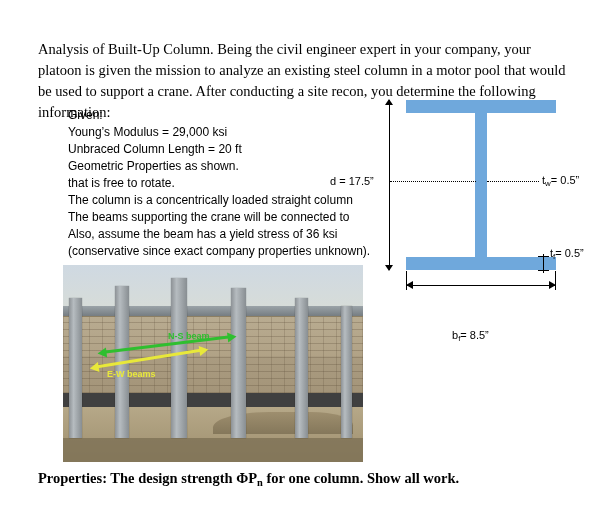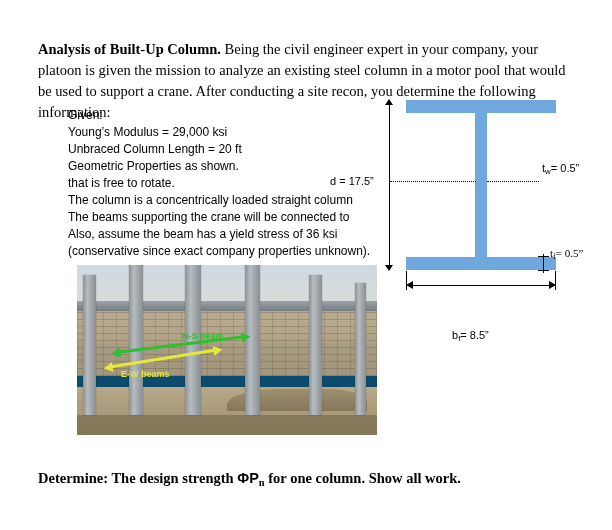--- a/index.html
+++ b/index.html
@@ -24,21 +24,21 @@
   .intro {
     position: absolute;
     left: 38px;
     top: 24px;
     width: 536px;
     font-size: 14.5px;
     line-height: 1.47;
     text-align: left;
   }
   .intro b {
-    font-weight: bold;
+    font-weight: normal;
   }
   
   .given {
     position: absolute;
     left: 68px;
     top: 107px;
     width: 310px;
     font-family: "Liberation Sans", sans-serif;
     font-size: 12px;
     line-height: 1.42;
@@ -115,21 +115,21 @@
   .tw-leader {
     position: absolute;
     left: 105px;
     top: 86px;
     width: 52px;
     border-top: 1px dotted #000;
   }
   .tw-label {
     position: absolute;
     left: 160px;
-    top: 67px;
+    top: 79px;
     font-family: "Liberation Sans", sans-serif;
     font-size: 11px;
     white-space: nowrap;
   }
   
   .tf-vline {
     position: absolute;
     left: 161px;
     top: 159px;
     width: 1px;
@@ -149,21 +149,21 @@
     left: 156px;
     top: 175px;
     width: 11px;
     height: 1px;
     background: #000;
   }
   .tf-label {
     position: absolute;
     left: 168px;
     top: 152px;
-    font-family: Liberation Serif, serif;
+    font-family: Liberation Sans, sans-serif;
     font-size: 11px;
     white-space: nowrap;
   }
   
   .bf-line {
     position: absolute;
     left: 24px;
     top: 190px;
     width: 150px;
     height: 1px;
@@ -195,26 +195,26 @@
   }
   sub {
     font-size: 0.72em;
     vertical-align: baseline;
     position: relative;
     top: 0.24em;
   }
   
   .photo {
     position: absolute;
-    left: 77px;
+    left: 63px;
     top: 265px;
     width: 300px;
-    height: 170px;
+    height: 197px;
     overflow: hidden;
-    background: #0c4a6e;
+    background: #404040;
   }
   .sky {
     position: absolute; left: 0; top: 0; width: 100%; height: 46%;
     background: linear-gradient(180deg, #cfd9e2 0%, #d9ddd6 60%, #c9c2ad 100%);
   }
   .wall-far {
     position: absolute; left: 0; top: 25%; width: 100%; height: 40%;
     background: linear-gradient(180deg,#b7a98d 0%, #a9997c 100%);
     opacity: .95;
   }
@@ -307,21 +307,21 @@
   }
   
   .determine {
     position: absolute;
     left: 38px;
     top: 470px;
     width: 540px;
     font-size: 14.5px;
     font-weight: bold;
   }
-  .determine .phi { font-family: Liberation Sans, sans-serif; text-align: center; }
+  .determine .phi { font-family: Liberation Serif, serif; text-align: center; }
 </style>
 </head>
 <body>
 
 <div class="page">
 
   <p class="intro"><b>Analysis of Built-Up Column.</b><span> Being the civil engineer expert in your company, your platoon is given the mission to analyze an existing steel column in a motor pool that would be used to support a crane.  After conducting a site recon, you determine the following information:</span></p>
 
   <div class="given">
     <div>Given:</div>
@@ -376,15 +376,15 @@
     <div class="col c3"></div>
     <div class="col c4"></div>
     <div class="col c5"></div>
     <div class="col c6"></div>
     <div class="arrow-green"></div>
     <div class="arrow-yellow"></div>
     <div class="lbl-ns">N-S beam</div>
     <div class="lbl-ew">E-W beams</div>
   </div>
 
-  <div class="determine"><span>Determine: The design strength </span><span class="phi">ΦP</span><sub>n</sub><span> for one column. Show all work.</span></div>
+  <div class="determine"><span>Properties: The design strength </span><span class="phi">ΦP</span><sub>n</sub><span> for one column. Show all work.</span></div>
 
 </div>
 
 </body></html>

